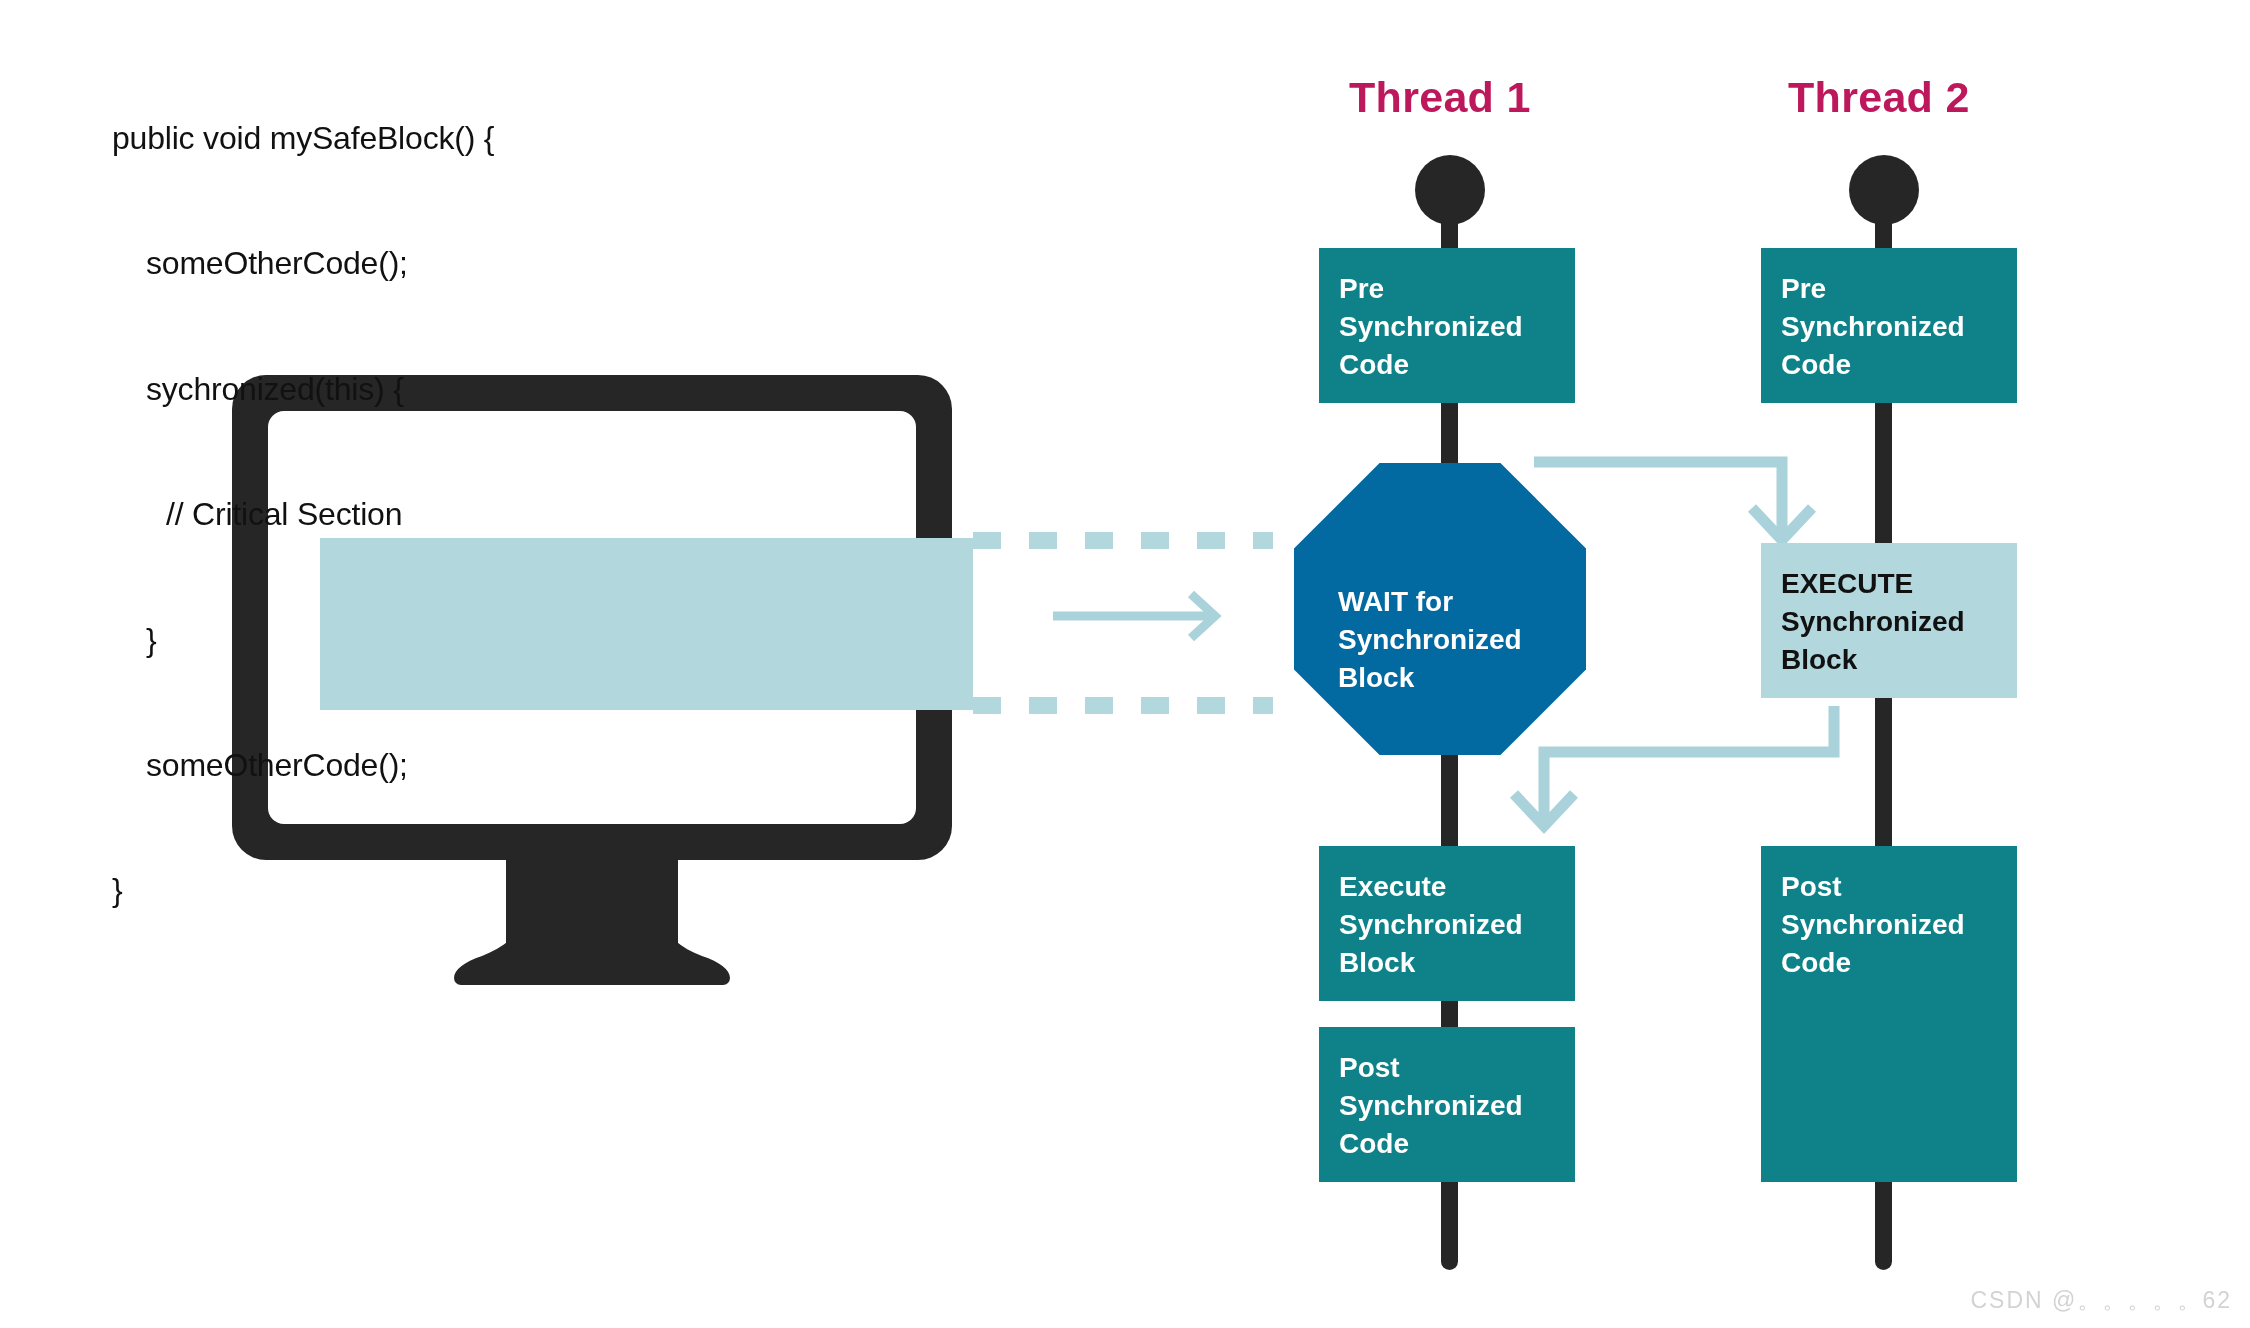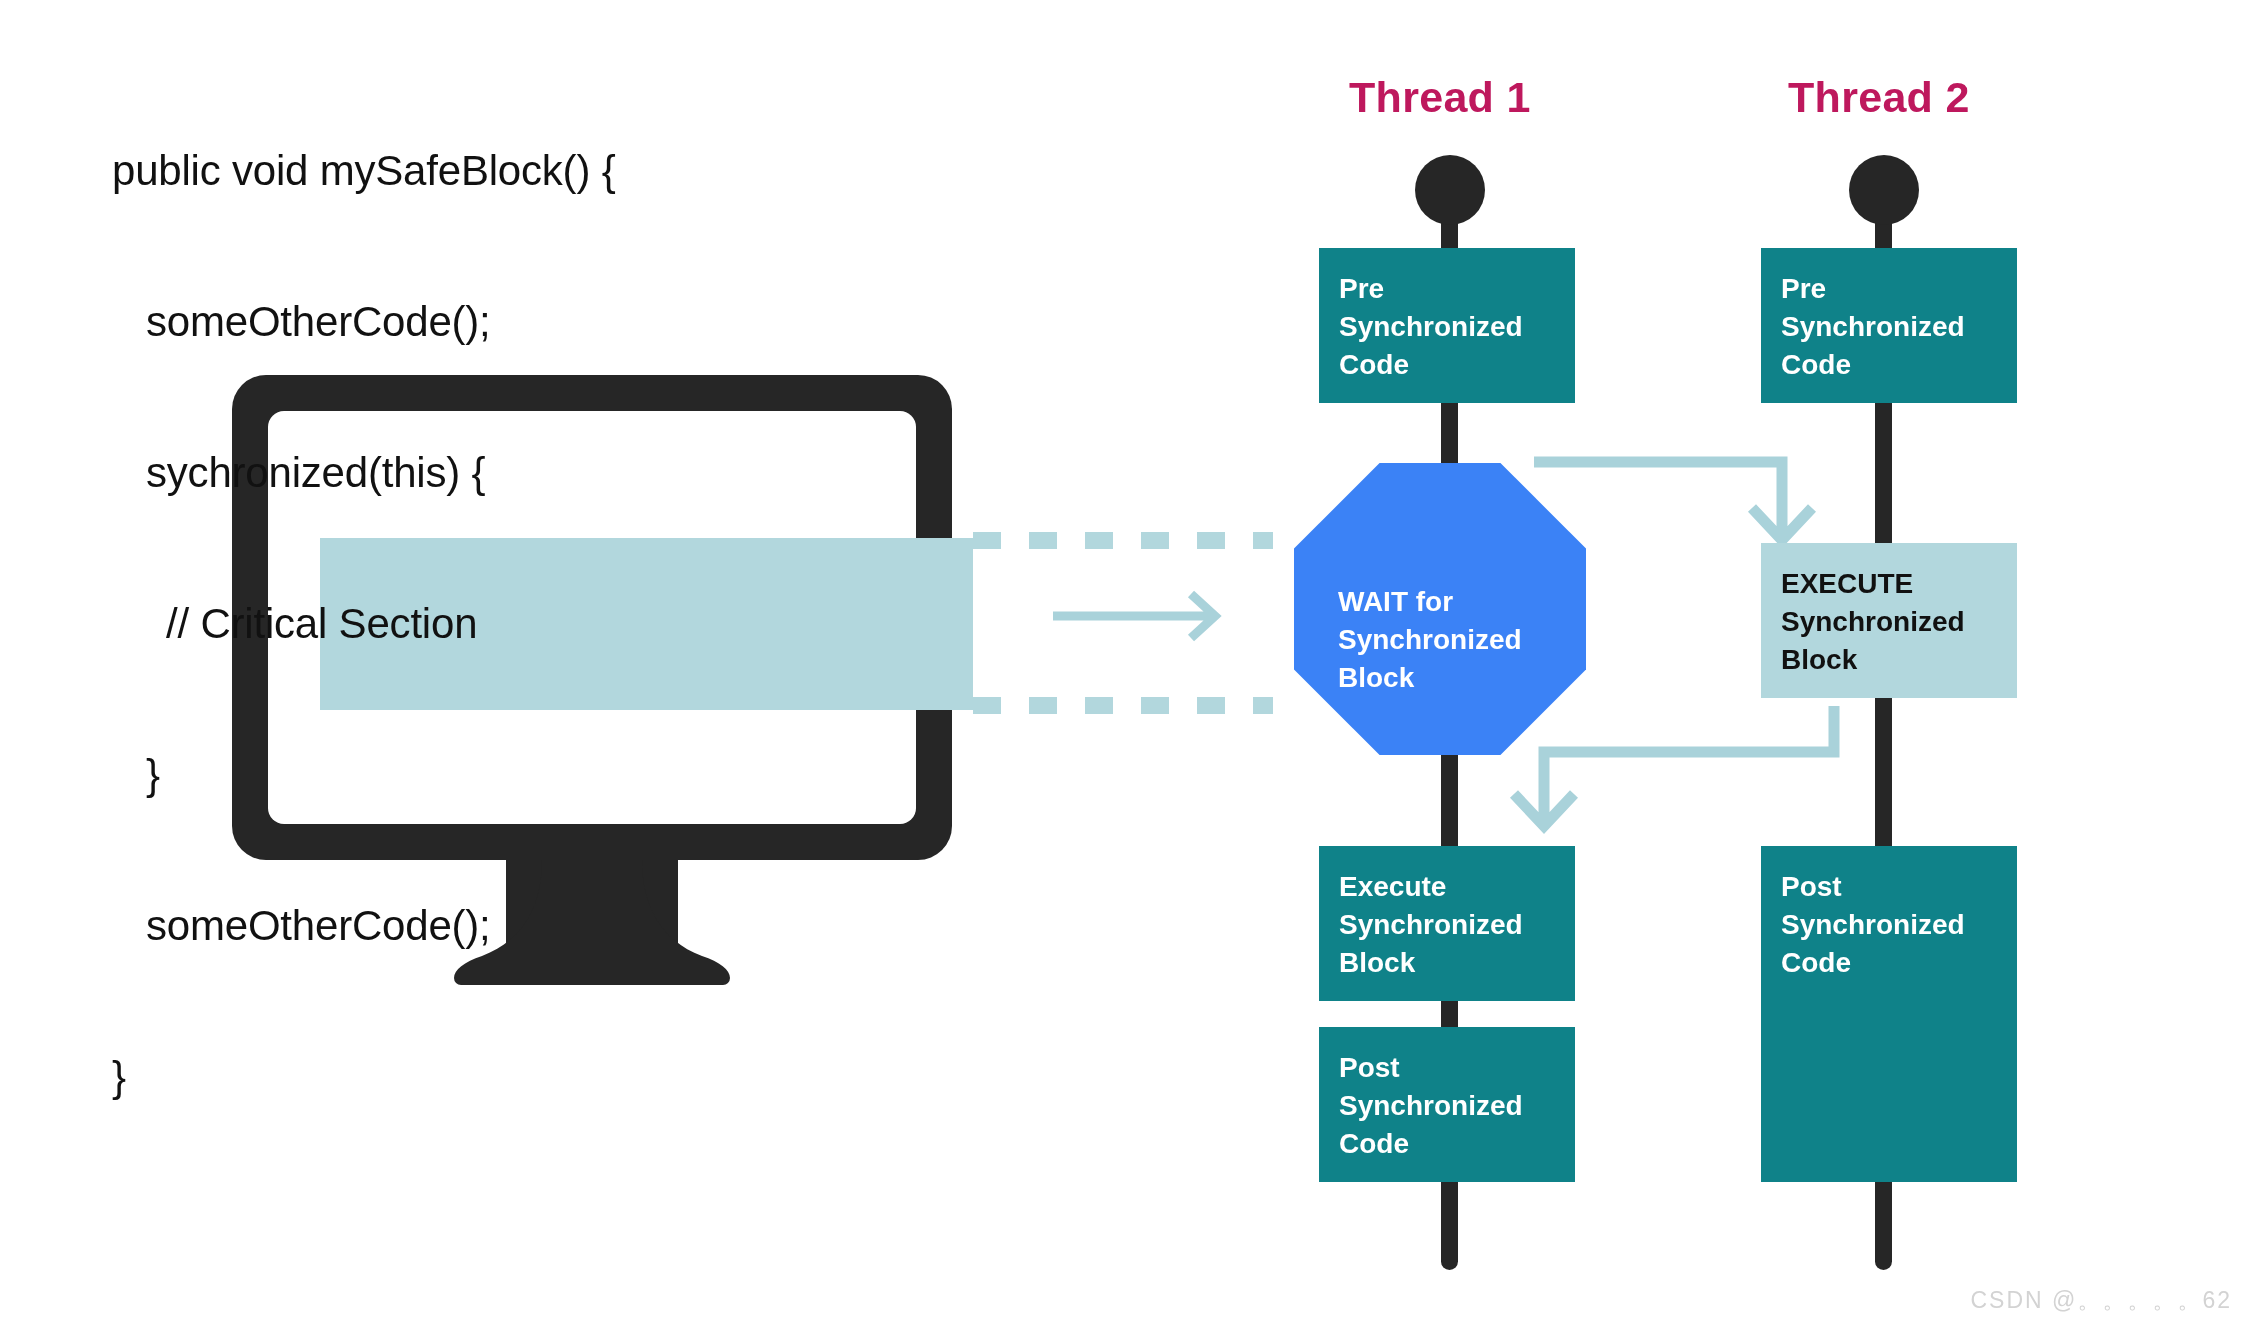--- a/index.html
+++ b/index.html
@@ -46,21 +46,21 @@
   .monitor-foot {
     position: absolute; left: 222px; top: 485px;
     width: 276px; height: 125px;
   }
 
   
   .code-block {
     position: absolute;
     left: 36px; top: 36px;
     width: 930px;
-    font-size: 42px;
+    font-size: 32px;
     line-height: 1.28;
     color: #111111;
     letter-spacing: -0.2px;
     white-space: pre;
     z-index: 6;
   }
   .code-line { height: 43.5px; padding-left: 76px; }
   .code-line.i1 { padding-left: 110px; }
   .code-line.i2 { padding-left: 130px; }
   .code-hl {
@@ -111,21 +111,21 @@
     font-weight: bold;
     line-height: 1.36;
     z-index: 5;
     white-space: pre-line;
   }
   .block.teal { background: #0f8289; color: #ffffff; }
   .block.light { background: #b2d7dd; color: #111111; }
 
   .octagon {
     position: absolute;
-    background: #3b82f6;
+    background: #0369a1;
     z-index: 5;
     clip-path: polygon(29.3% 0%, 70.7% 0%, 100% 29.3%, 100% 70.7%,
                        70.7% 100%, 29.3% 100%, 0% 70.7%, 0% 29.3%);
     box-sizing: border-box;
   }
   .octagon .oct-text {
     position: absolute;
     left: 44px; top: 120px;
     font-size: 28px;
     font-weight: bold;

